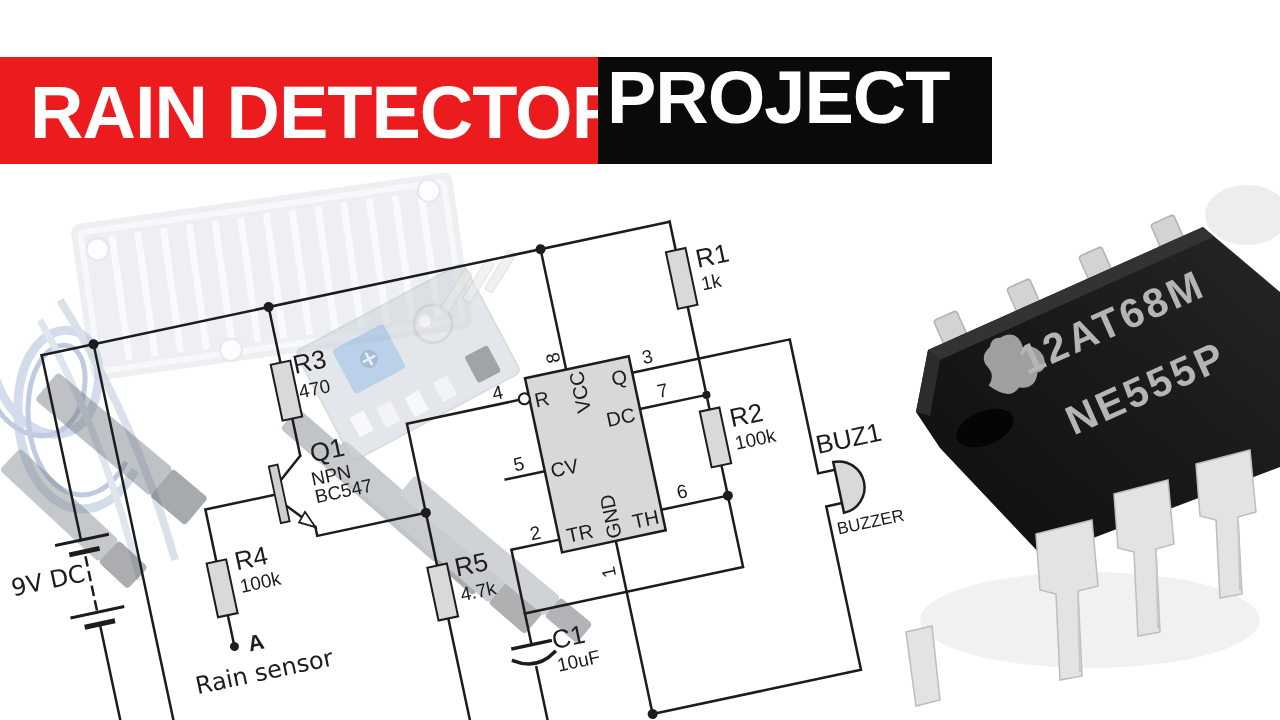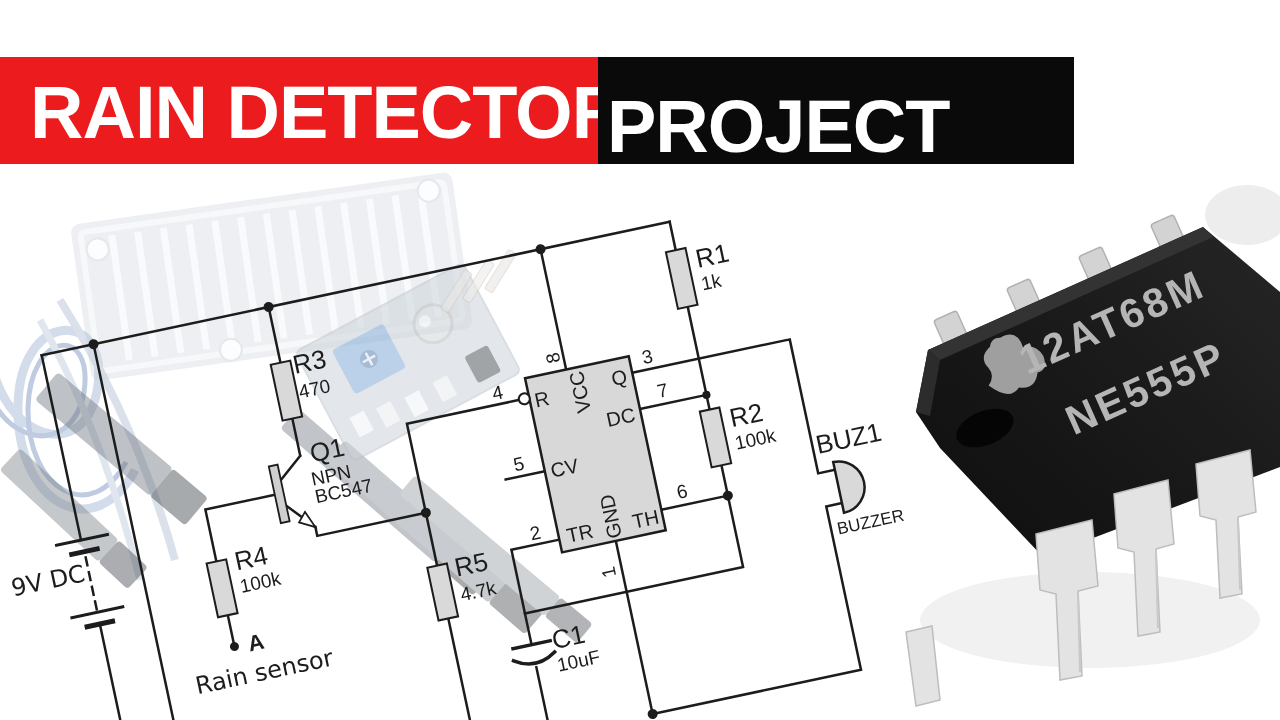--- a/index.html
+++ b/index.html
@@ -1,20 +1,20 @@
 <!DOCTYPE html>
 <html><head>
 <meta charset="utf-8">
 <style>
   html,body{margin:0;padding:0;background:#ffffff;}
   .stage{position:relative;width:1280px;height:720px;overflow:hidden;background:#ffffff;
          font-family:"Liberation Sans",sans-serif;}
   .banner{position:absolute;top:57px;left:0;height:107px;display:flex;z-index:5;}
   .banner-red{width:598px;height:107px;display:flex;align-items:center;padding-left:30px;box-sizing:border-box;}
-  .banner-black{width:476px;height:107px;display:flex;align-items:flex-end;padding-left:9px;box-sizing:border-box;}
+  .banner-black{width:394px;height:107px;display:flex;align-items:flex-start;padding-left:9px;box-sizing:border-box;}
   .banner-title{font-size:74px;font-weight:bold;color:#ffffff;letter-spacing:-1px;white-space:nowrap;
                 font-family:"Liberation Sans",sans-serif;line-height:1;padding-top:4px;}
   svg{position:absolute;top:0;left:0;}
   .schem-text{font-family:"Liberation Sans",sans-serif;fill:#1c1c1c;}
   .ref{font-size:26px;}
   .val{font-size:19px;}
   .pin{font-size:19px;}
   .icpin{font-size:20px;}
   .sensor-label{font-family:"DejaVu Sans",sans-serif;font-size:24px;}
 </style>

